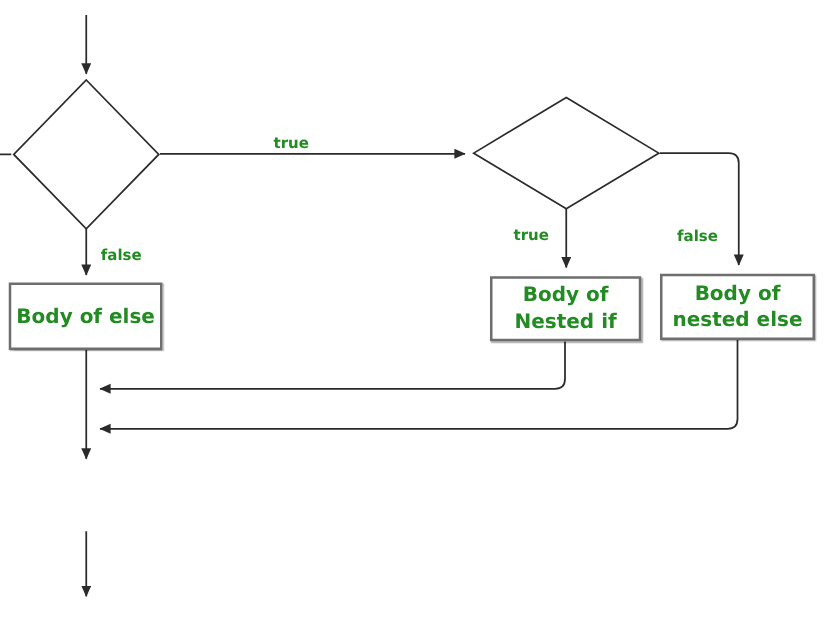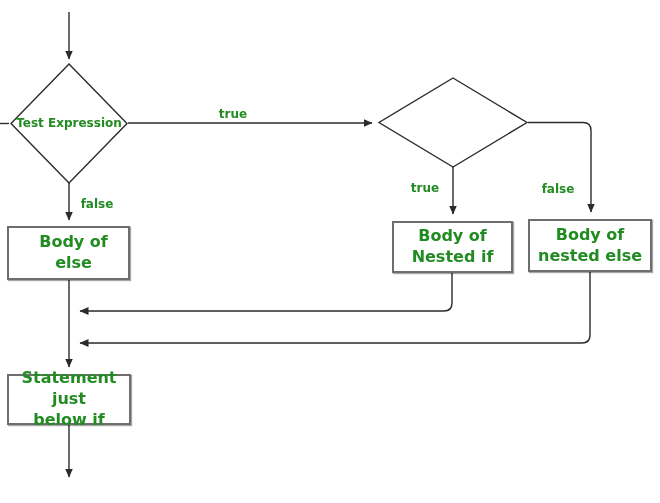--- a/index.html
+++ b/index.html
@@ -36,21 +36,21 @@
   }
   .lbl{
     position:absolute;
     color:var(--green);
     font-weight:bold;
     font-size:12px;
     text-align:center;
     white-space:pre-line;
     line-height:1.25;
   }
-  #box-else{left:7px;top:226px;width:123px;height:54px;padding-left:10px;}
+  #box-else{left:7px;top:226px;width:123px;height:54px;}
   #box-nested-if{left:392px;top:221px;width:121px;height:52px;}
   #box-nested-else{left:528px;top:219px;width:124px;height:53px;}
   #box-statement{left:7px;top:374px;width:124px;height:51px;}
   #lbl-test{left:9px;top:116px;width:120px;}
   #lbl-nested-test{left:393px;top:108px;width:120px;}
   #lbl-true-outer{left:203px;top:107px;width:60px;}
   #lbl-false-outer{left:67px;top:197px;width:60px;}
   #lbl-true-nested{left:395px;top:181px;width:60px;}
   #lbl-false-nested{left:528px;top:182px;width:60px;}
 </style>
@@ -83,28 +83,25 @@
     <path class="flow" d="M452 273 V303 Q452 311 444 311 H80" marker-end="url(#arrow)"></path>
 
     <path class="flow" d="M590 272 V335 Q590 343 582 343 H80" marker-end="url(#arrow)"></path>
 
     <path class="flow" d="M69 425 V477" marker-end="url(#arrow)"></path>
 
     <polygon class="shape" points="69,64 127,123.5 69,183 11,123.5"></polygon>
     <polygon class="shape" points="453,78 527,122.5 453,167 379,122.5"></polygon>
   </svg>
 
-  <div class="lbl" id="lbl-test">Test Expression</div>
 
   <div class="lbl" id="lbl-true-outer">true</div>
   <div class="lbl" id="lbl-false-outer">false</div>
   <div class="lbl" id="lbl-true-nested">true</div>
   <div class="lbl" id="lbl-false-nested">false</div>
 
   <div class="node" id="box-else">Body of else</div>
   <div class="node" id="box-nested-if">Body of
 Nested if</div>
   <div class="node" id="box-nested-else">Body of
 nested else</div>
-  <div class="node" id="box-statement">Statement just
-below if</div>
 
 </div>
 
 </body></html>

